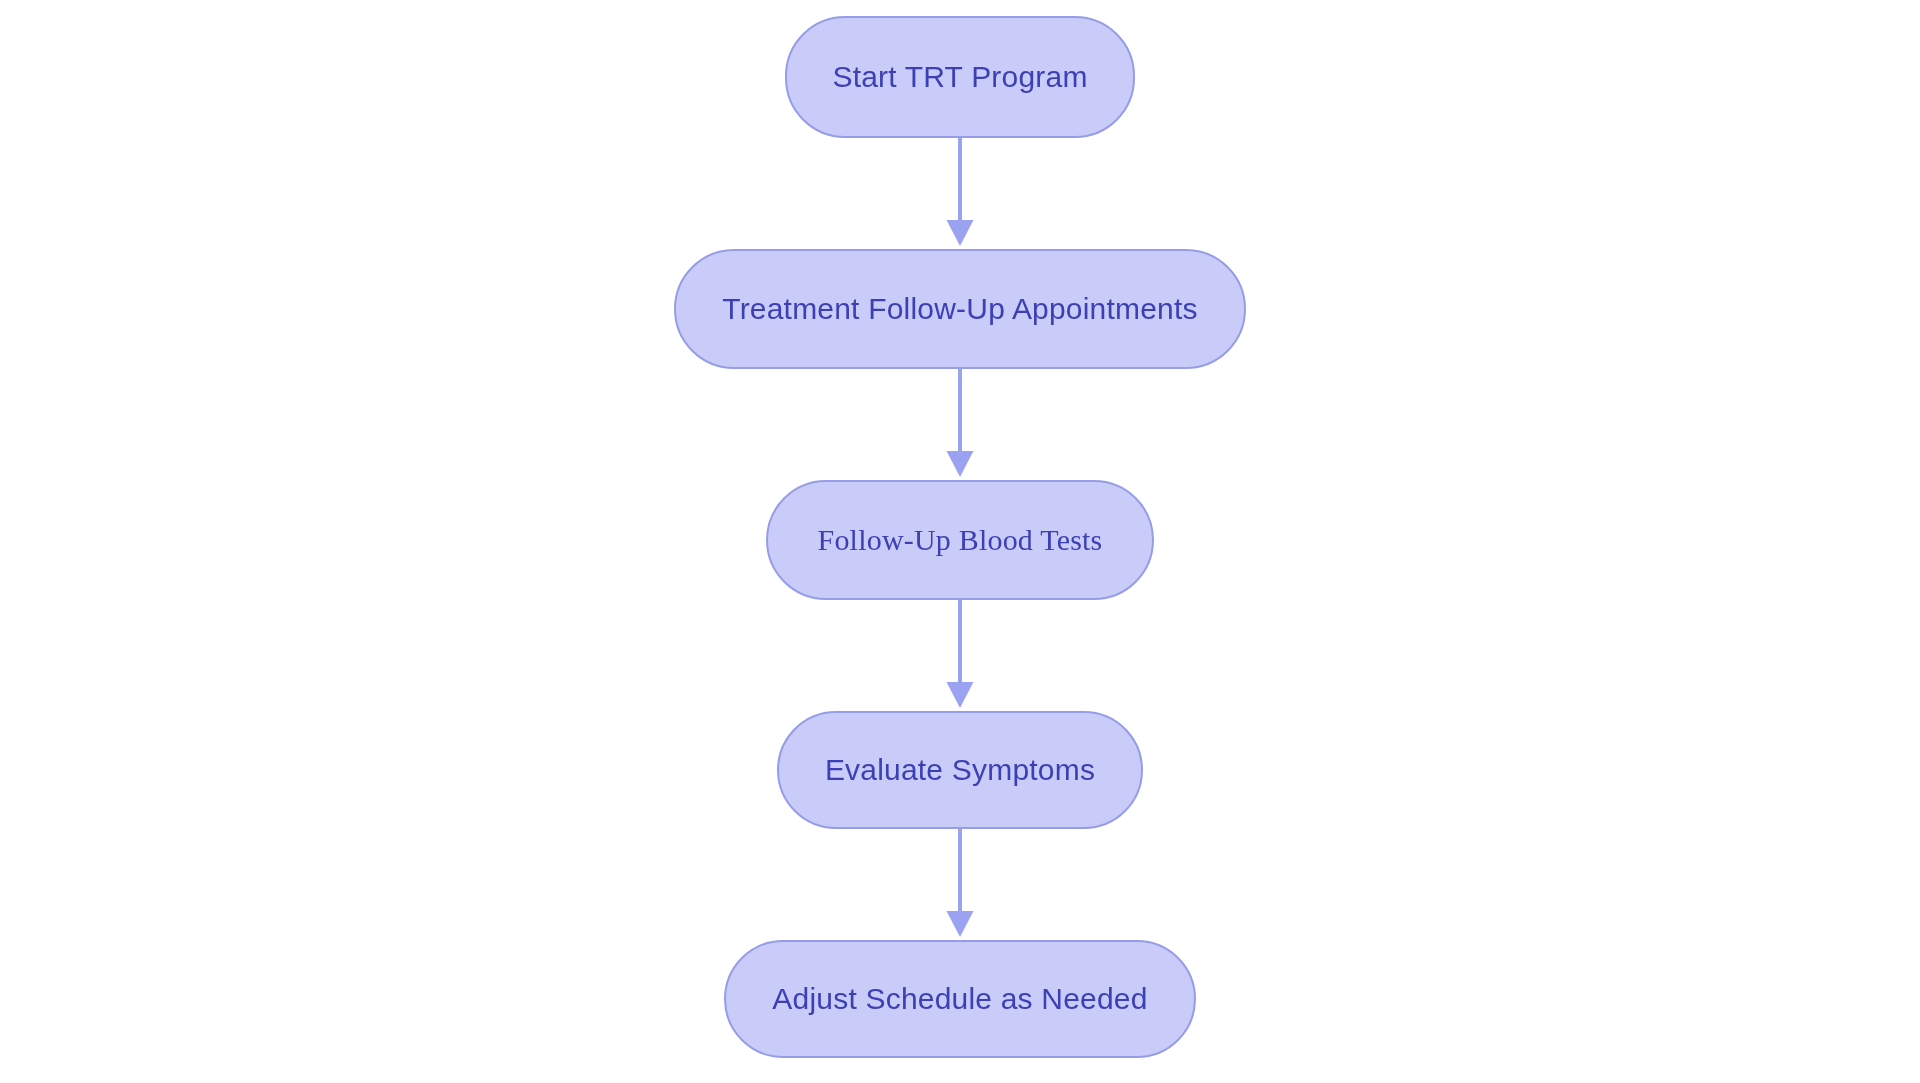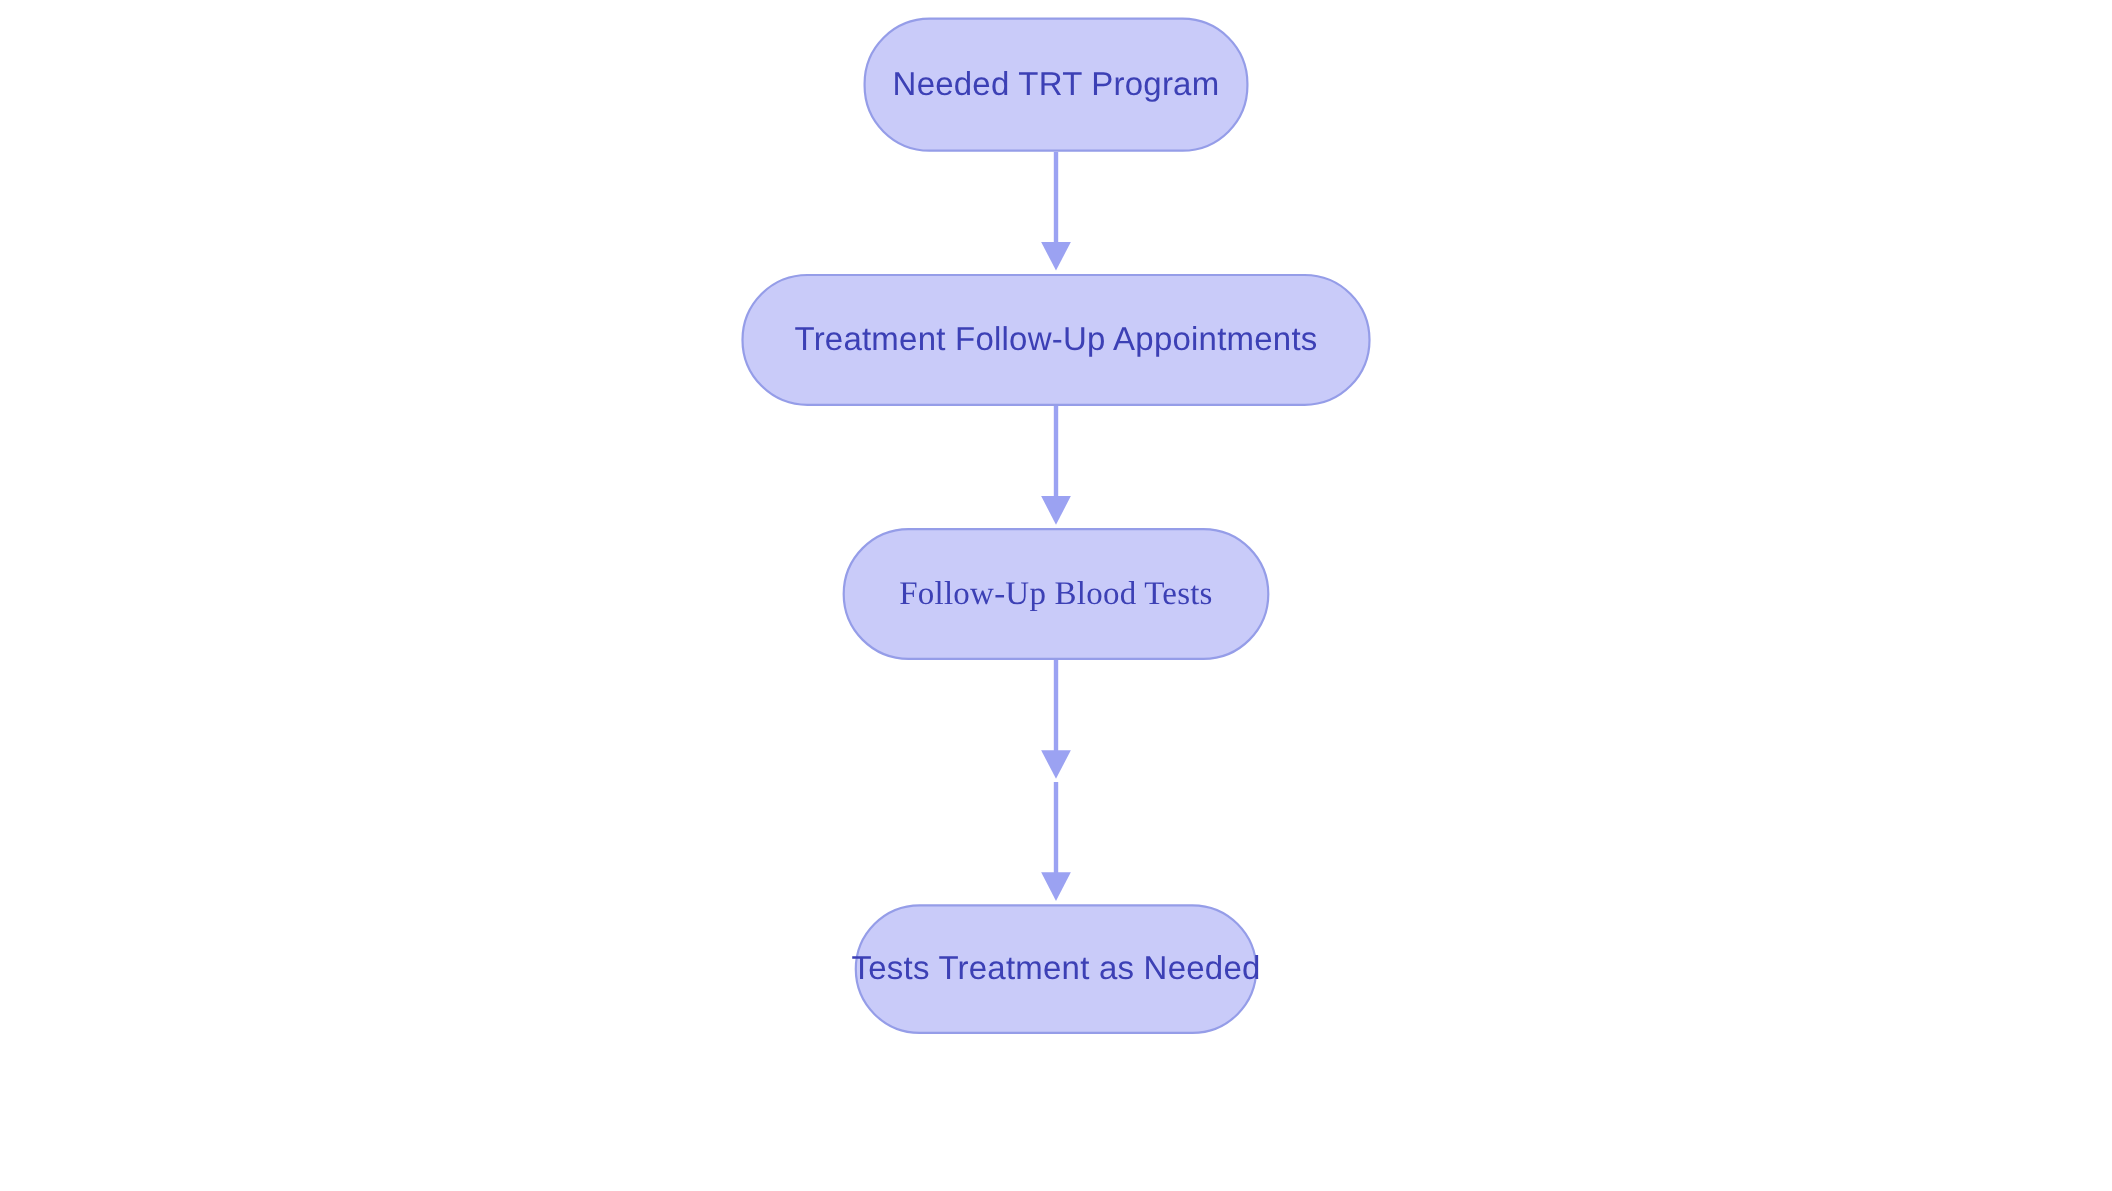--- a/index.html
+++ b/index.html
@@ -64,43 +64,44 @@
     fill: var(--arrow-color);
     stroke: none;
   }
 </style>
 </head>
 <body>
 
 <div class="canvas">
   <div class="flow">
 
-    <div class="flow-node">Needed TRT Program</div>
+    <div class="flow-node">Start TRT Program</div>
 
     <svg class="flow-connector" viewBox="0 0 28 111" xmlns="http://www.w3.org/2000/svg">
       <line x1="14" y1="0" x2="14" y2="84"></line>
       <path d="M 0.5,82 L 27.5,82 L 14,108 Z"></path>
     </svg>
 
     <div class="flow-node">Treatment Follow-Up Appointments</div>
 
     <svg class="flow-connector" viewBox="0 0 28 111" xmlns="http://www.w3.org/2000/svg">
       <line x1="14" y1="0" x2="14" y2="84"></line>
       <path d="M 0.5,82 L 27.5,82 L 14,108 Z"></path>
     </svg>
 
     <div class="flow-node">Follow-Up Blood Tests</div>
 
     <svg class="flow-connector" viewBox="0 0 28 111" xmlns="http://www.w3.org/2000/svg">
       <line x1="14" y1="0" x2="14" y2="84"></line>
       <path d="M 0.5,82 L 27.5,82 L 14,108 Z"></path>
     </svg>
 
+    <div class="flow-node">Evaluate Symptoms</div>
 
     <svg class="flow-connector" viewBox="0 0 28 111" xmlns="http://www.w3.org/2000/svg">
       <line x1="14" y1="0" x2="14" y2="84"></line>
       <path d="M 0.5,82 L 27.5,82 L 14,108 Z"></path>
     </svg>
 
-    <div class="flow-node">Tests Treatment as Needed</div>
+    <div class="flow-node">Adjust Schedule as Needed</div>
 
   </div>
 </div>
 
 </body></html>

